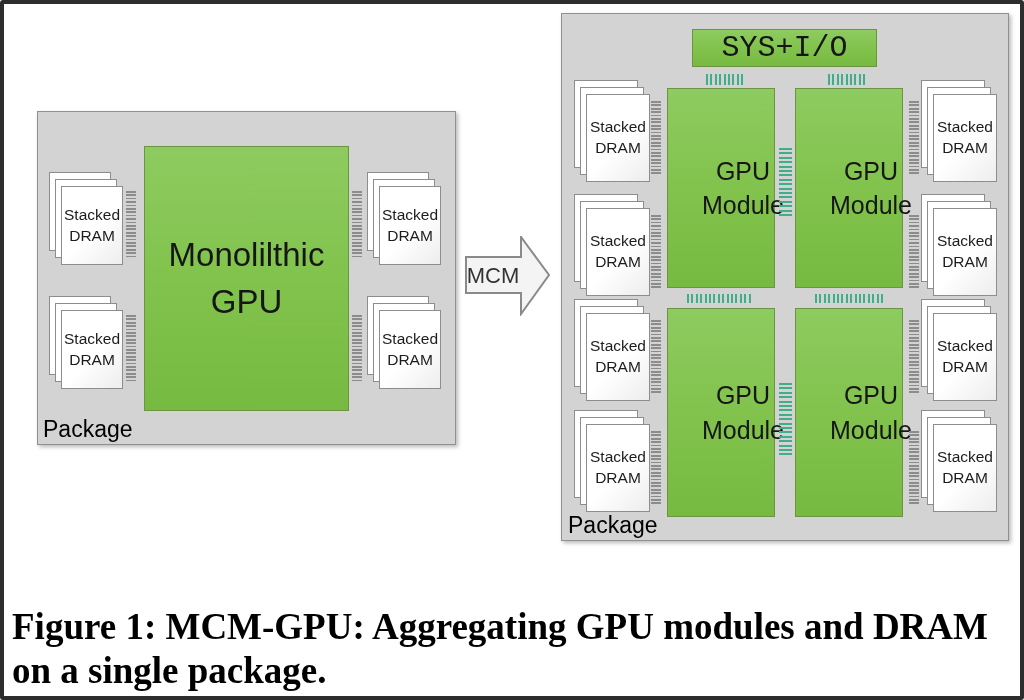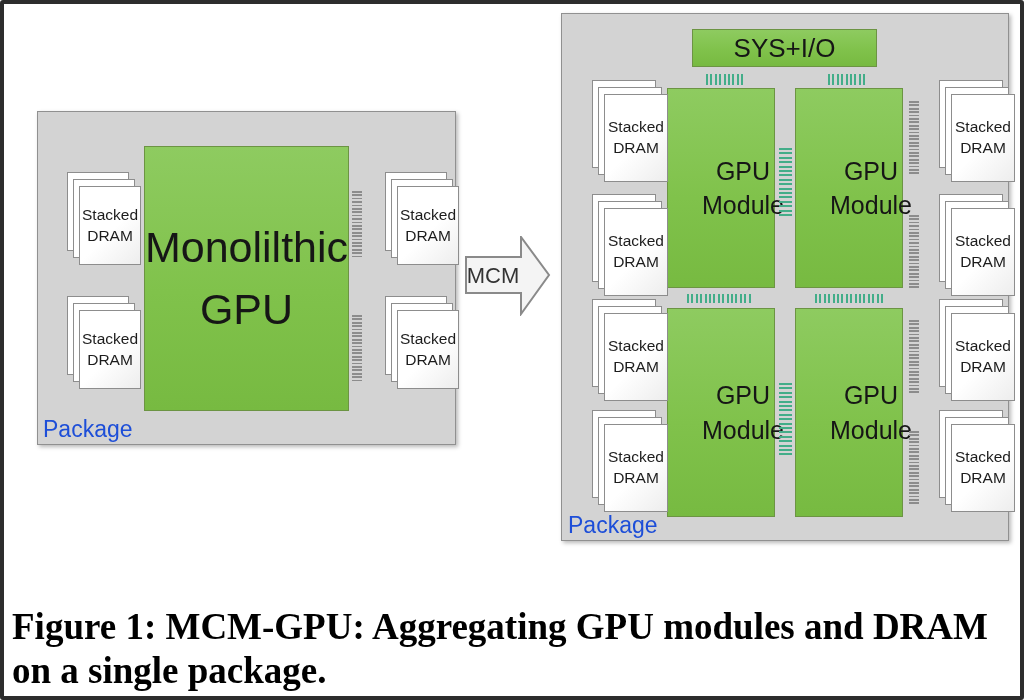--- a/index.html
+++ b/index.html
@@ -12,37 +12,37 @@
   }
   .diagram { position:absolute; left:0; top:0; width:1024px; height:580px; }
 
   
   .pkg {
     position:absolute; z-index:0;
     background:#d3d3d3; border:1.5px solid #909090;
     box-shadow:2px 2px 4px rgba(0,0,0,0.28);
   }
   .pkg-label {
-    position:absolute; color:#1d4ed8; font-size:23px; line-height:1.1;
+    position:absolute; color:#000000; font-size:23px; line-height:1.1;
   }
 
   
   .green {
     position:absolute;
     background:linear-gradient(180deg,#8ecb60 0%,#80c24b 55%,#77ba41 100%);
     border:1.5px solid #6c9443;
     display:flex; align-items:center; justify-content:center;
     text-align:center; color:#161616;
   }
-  .mono-gpu   { font-size:43px; line-height:1.42;text-align:center; }
+  .mono-gpu   { font-size:33px; line-height:1.42;text-align:center; }
   .gpu-module { font-size:25px; line-height:1.38;padding-left:44px; }
-  .sysio      { font-size:26px; line-height:1; }
-
-  
-  .stack { position:absolute;margin-left:18px; }
+  .sysio      { font-size:30px; line-height:1;font-family:Liberation Mono, monospace; }
+
+  
+  .stack { position:absolute; }
   .sheet {
     position:absolute; left:0; top:0; width:100%; height:100%;
     background:#ffffff; border:1.4px solid #8d8d8d;
   }
   .sheet.s1 { transform:translate(-12px,-14px); }
   .sheet.s2 { transform:translate(-6px,-7px); }
   .sheet.front {
     background:linear-gradient(135deg,#ffffff 55%,#ededed 100%);
     display:flex; align-items:center; justify-content:center;
     text-align:center; font-size:15.5px; line-height:1.35; color:#1c1c1c;

